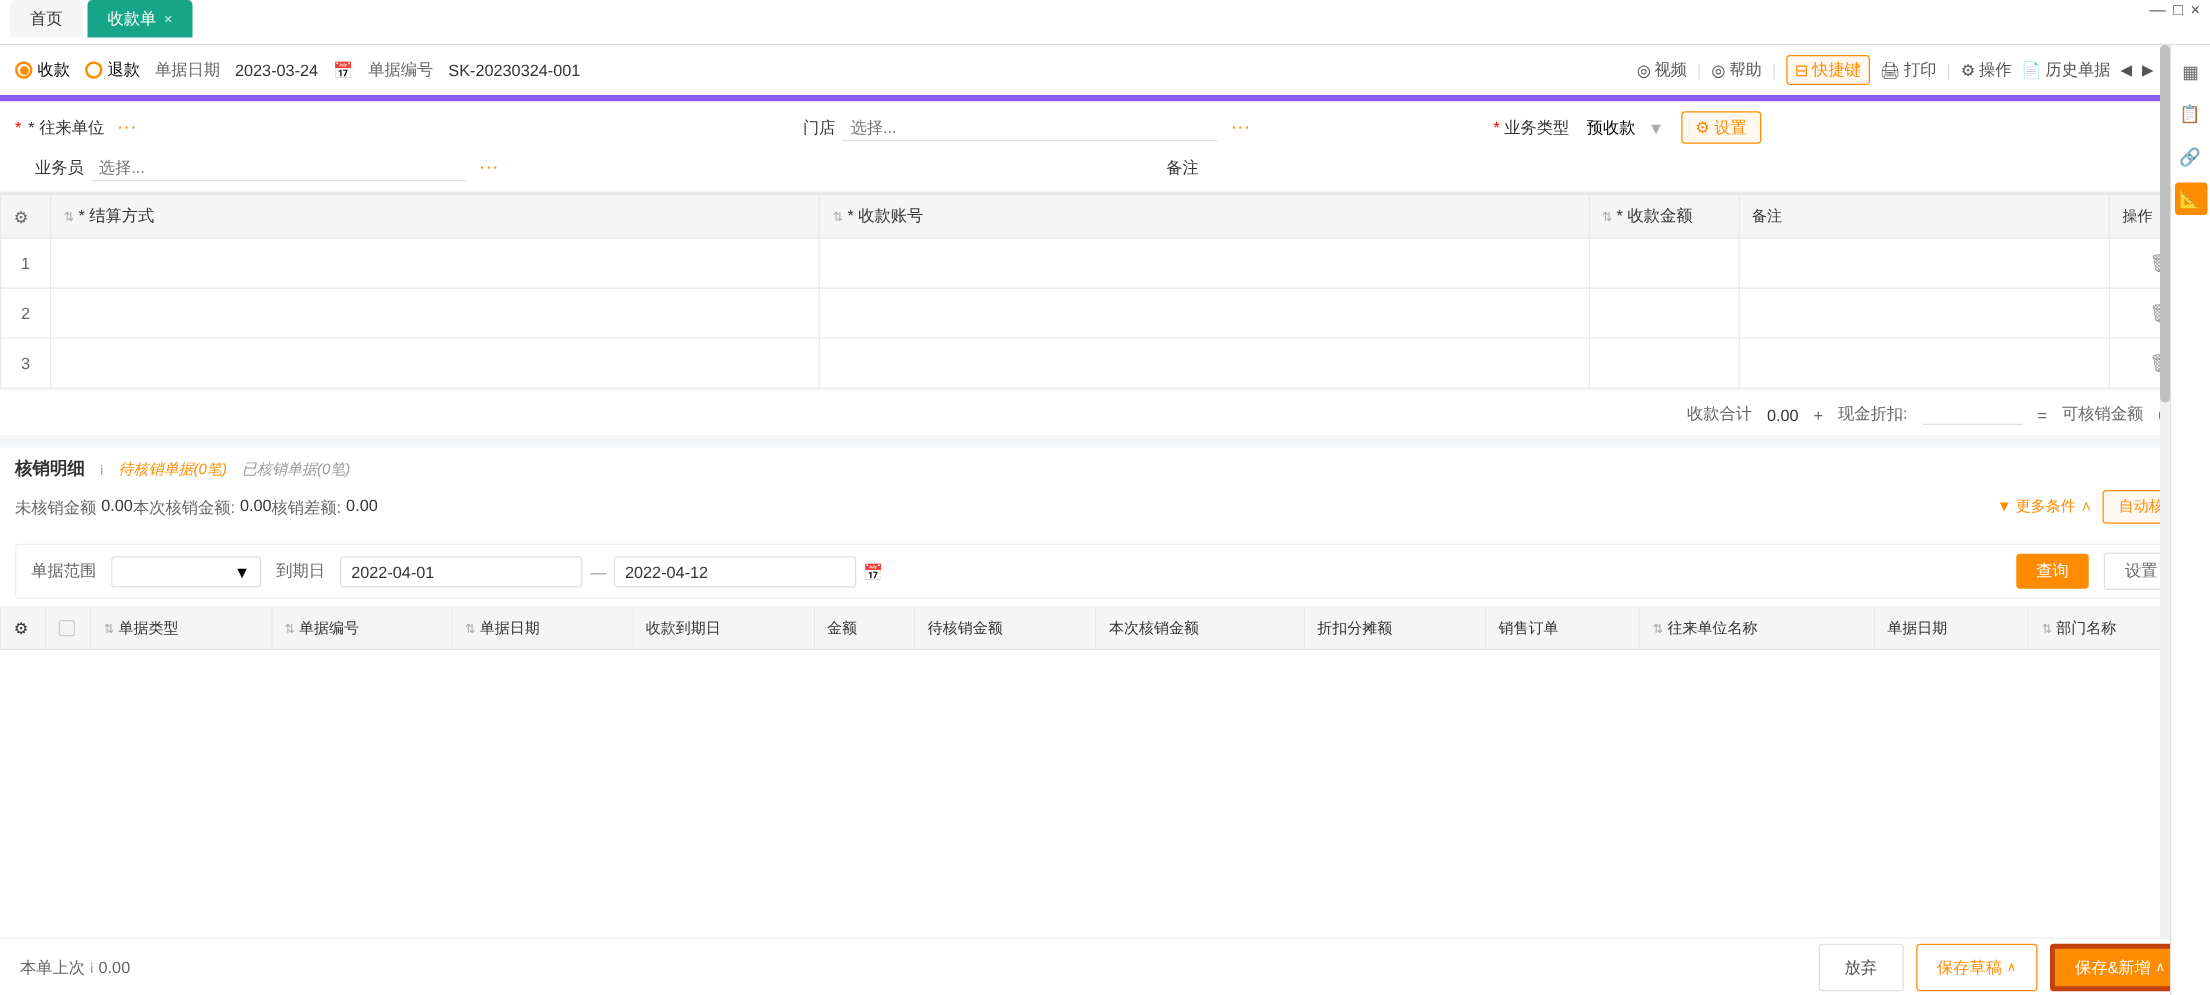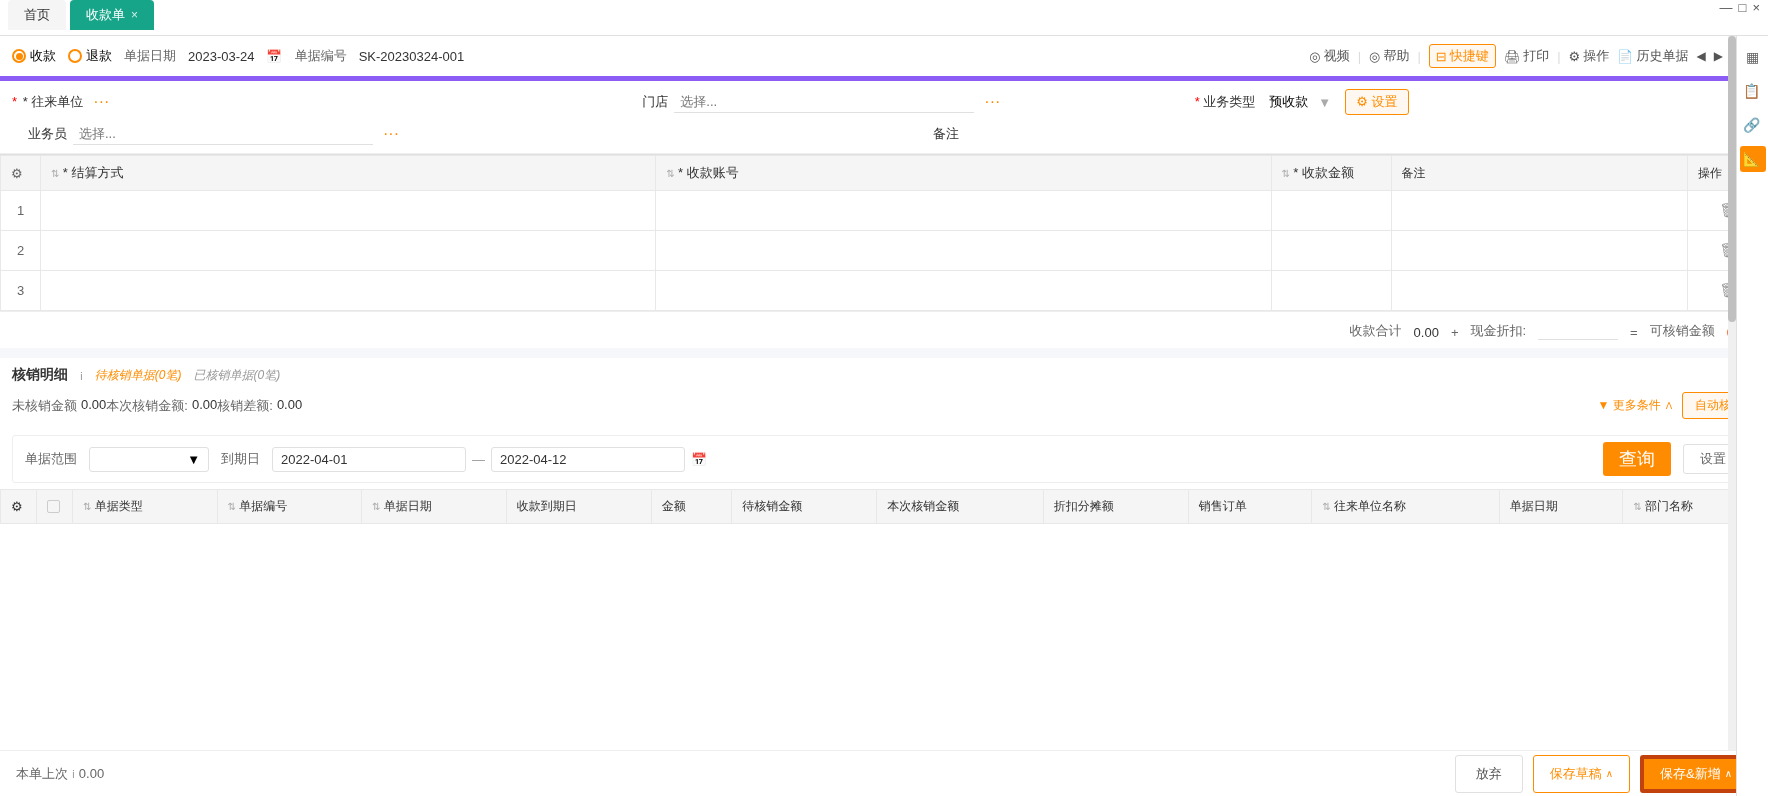--- a/index.html
+++ b/index.html
@@ -114,21 +114,21 @@
     .filter-label { color: #666; }
     .filter-select {
       border: 1px solid #e0e0e0; border-radius: 3px; padding: 4px 8px; min-width: 120px;
       display: flex; align-items: center; justify-content: space-between; cursor: pointer;
     }
     .filter-date-group { display: flex; align-items: center; gap: 6px; }
     .filter-date-input { border: 1px solid #e0e0e0; border-radius: 3px; padding: 4px 8px; color: #333; }
     .filter-sep { color: #999; }
     .query-btn {
       background: #ff8c00; color: #fff; border: none; border-radius: 3px; padding: 5px 16px;
-      cursor: pointer; margin-left: auto; font-size: 18px;
+      cursor: pointer; margin-left: auto; font-size: 13px;
     }
     .settings-btn-outline {
       background: #fff; border: 1px solid #e0e0e0; border-radius: 3px; padding: 5px 16px;
       cursor: pointer; color: #666; font-size: 13px;
     }
 
     
     .bottom-table-container { flex: 1; overflow: hidden; }
     .bottom-table { width: 100%; border-collapse: collapse; }
     .bottom-table th {

